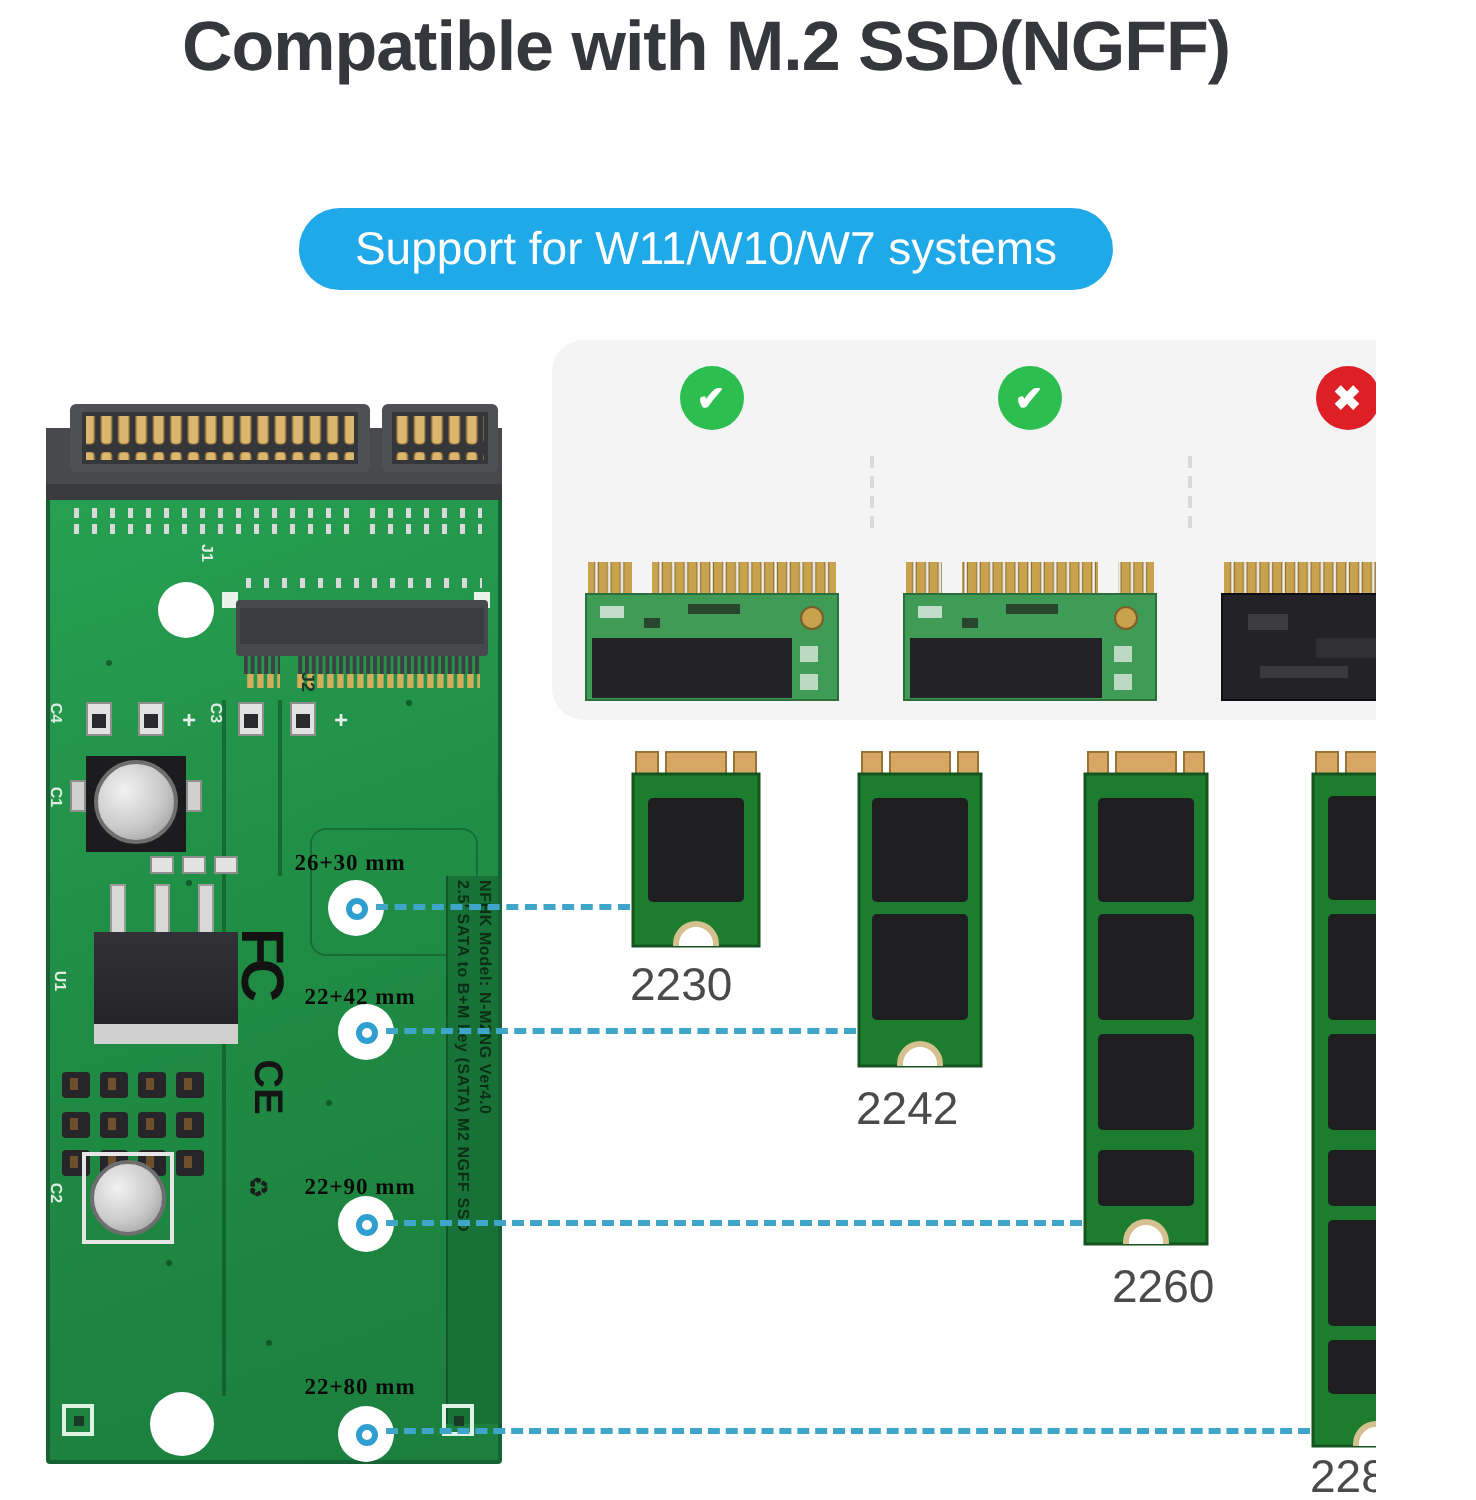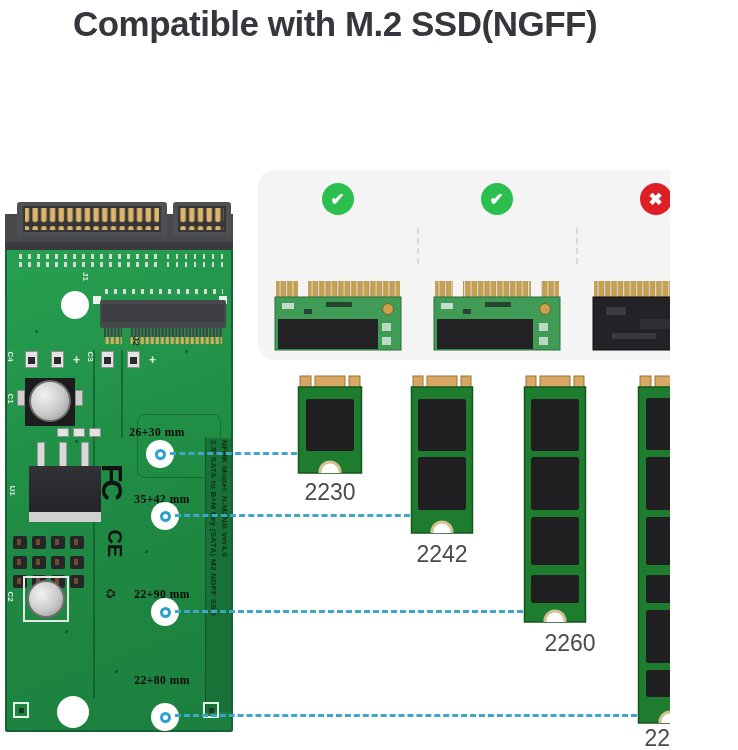--- a/index.html
+++ b/index.html
@@ -1,17 +1,17 @@
 <!DOCTYPE html>
 <html><head>
 <meta charset="utf-8">
 <style>
   * { box-sizing: border-box; margin: 0; padding: 0; }
   body { background: #ffffff; font-family: "Liberation Sans", sans-serif; }
-  .canvas { position: relative; width: 670px; height: 750px; background: #ffffff; overflow: hidden; }
+  .canvas { position: relative; width: 670px; height: 750px; background: #ffffff; overflow: hidden; margin-left: 18px; }
   .abs { position: absolute; }
 
   
   .title { width: 100%; text-align: center; top: 2px; color: #35373C;
            font-weight: 700; font-size: 35px; line-height: 44px; letter-spacing: -0.5px; }
   .badge { top: 104px; left: 50%; transform: translateX(-50%);
            background: #1FA9E8; color: #ffffff; font-size: 23px; font-weight: 400;
            padding: 7px 28px; border-radius: 22px; white-space: nowrap; }
 
   
@@ -60,21 +60,21 @@
                 border-left: 1px solid rgba(0,0,0,0.25); }
   .side-text { left: 225px; top: 240px; width: 270px; height: 24px;
                transform: rotate(90deg); transform-origin: top left;
                font-size: 8px; line-height: 11px; font-weight: 700; color: #0A2F16; letter-spacing: 0.3px; }
   .reg-leg { width: 8px; height: 26px; background: #D8D8D8; border: 1px solid #9A9A9A; }
   .fcc { font-size: 30px; font-weight: 700; letter-spacing: -3px; color: #121212; }
   .ce  { font-size: 20px; font-weight: 700; color: #141414; }
   .recycle { font-size: 13px; color: #1C1C1C; }
 
   
-  .ssd-label { text-align: center; font-size: 23px; color: #4A4A4B; }
+  .ssd-label { font-size: 23px; color: #4A4A4B; }
 
   
   .dash { border-top: 3px dashed #3FA5C9; height: 0; }
 </style>
 </head>
 <body>
 
 <div class="canvas">
 
   <svg width="0" height="0" style="position:absolute">
@@ -90,20 +90,21 @@
       </pattern>
       <pattern id="goldRow" width="5" height="8" patternUnits="userSpaceOnUse">
         <rect x="0.6" y="0" width="3.2" height="8" fill="#D3AC5C"></rect>
       </pattern>
     </defs>
   </svg>
 
   <div class="abs title">
     <div>Compatible with M.2 SSD(NGFF)</div>
   </div>
+  <div class="abs badge">Support for W11/W10/W7 systems</div>
 
   <div class="abs card">
     <div class="sep sep1"></div>
     <div class="sep sep2"></div>
 
     <div class="col col0">
       <div class="status-icon ok">✔</div>
       <svg class="module" width="128" height="72">
         <rect x="2" y="2" width="22" height="20" fill="url(#teeth)"></rect>
         <rect x="34" y="2" width="92" height="20" fill="url(#teeth)"></rect>
@@ -251,31 +252,31 @@
     <div class="abs side-text">
       <div>NFHK Model: N-M2NG Ver4.0</div>
       <div>2.5' SATA to B+M key (SATA) M2 NGFF SSD</div>
     </div>
 
     <div class="abs size-label" style="left:107px;top:226px">26+30 mm</div>
     <div class="abs standoff" style="left:141px;top:240px">
         <div class="blue-ring"></div>
       </div>
 
-    <div class="abs size-label" style="left:112px;top:293px">35+42 mm</div>
+    <div class="abs size-label" style="left:112px;top:293px">22+42 mm</div>
     <div class="abs standoff" style="left:146px;top:302px">
         <div class="blue-ring"></div>
       </div>
 
     <div class="abs size-label" style="left:112px;top:388px">22+90 mm</div>
     <div class="abs standoff" style="left:146px;top:398px">
         <div class="blue-ring"></div>
       </div>
 
-    <div class="abs size-label" style="left:112px;top:474px">22+80 mm</div>
+    <div class="abs size-label" style="left:112px;top:488px">22+80 mm</div>
     <div class="abs standoff" style="left:146px;top:503px">
         <div class="blue-ring"></div>
       </div>
 
     <div class="abs" style="left:52px;top:496px;width:32px;height:32px;border-radius:50%;background:#fff"></div>
     <div class="abs corner-sq" style="left:8px;top:502px"></div>
     <div class="abs corner-sq" style="left:198px;top:502px"></div>
   </div>
 
   <div class="abs dash" style="left:170px;top:452px;width:127px"></div>

